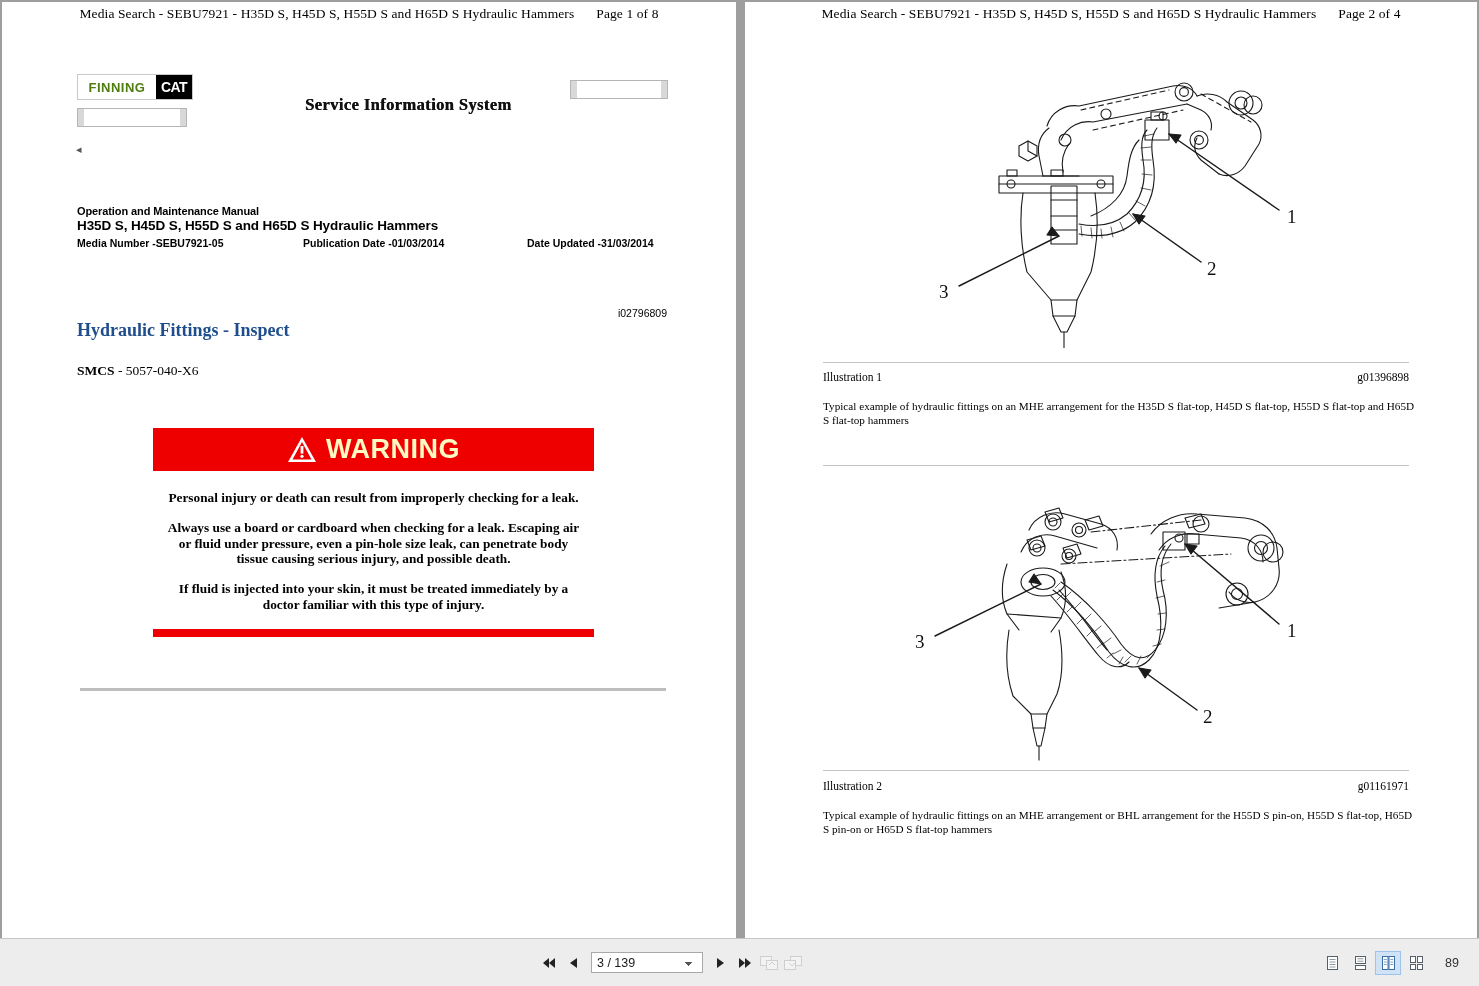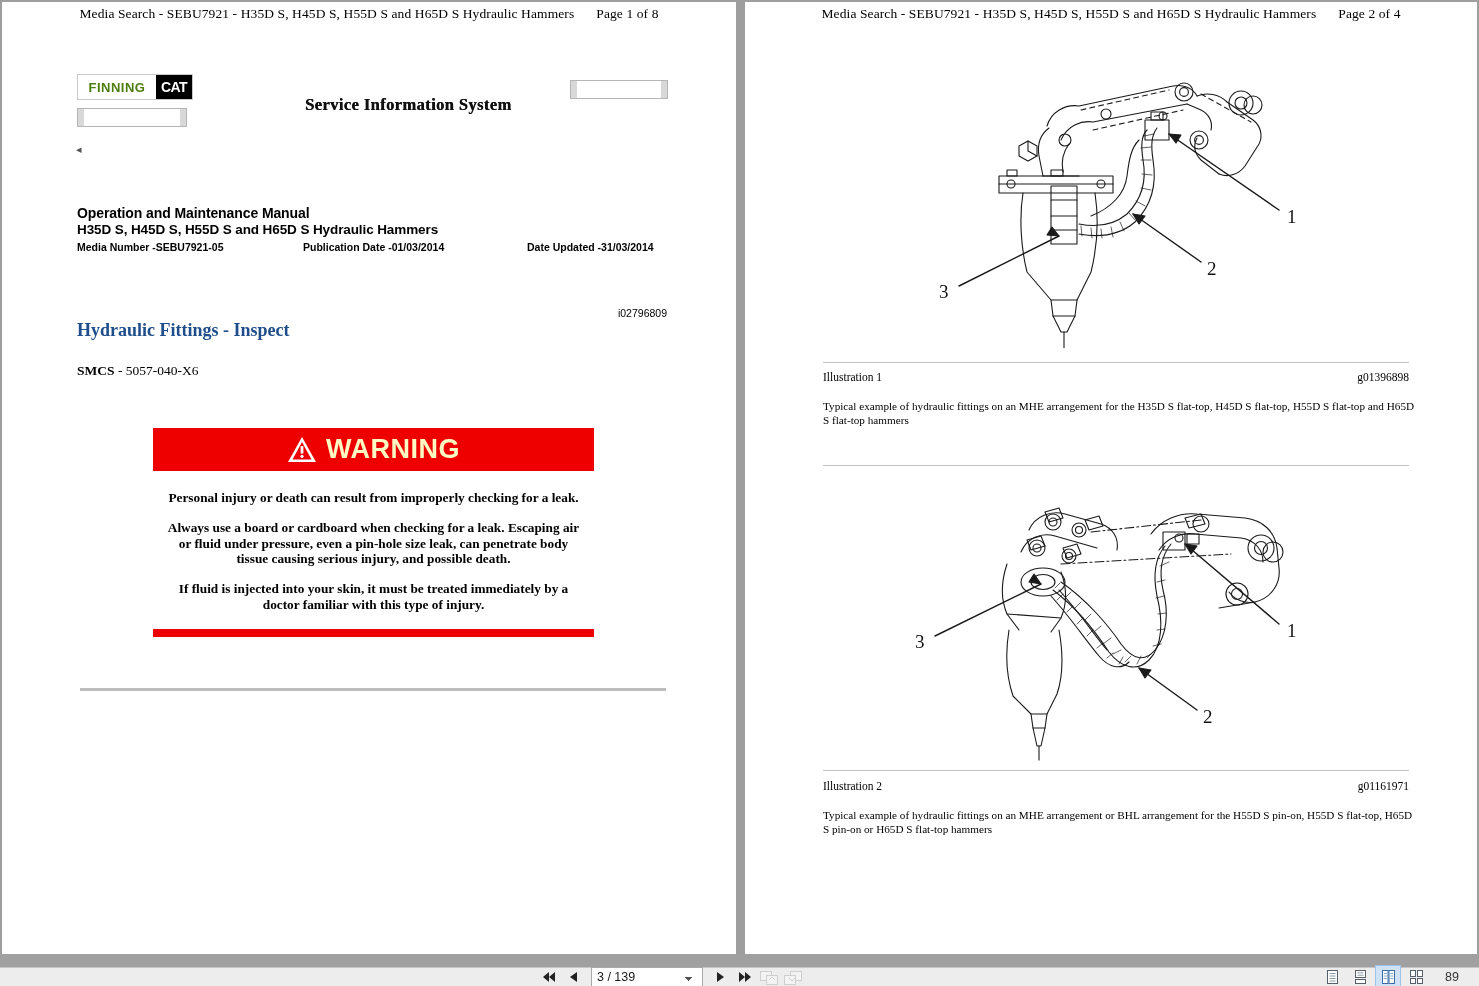--- a/index.html
+++ b/index.html
@@ -140,21 +140,21 @@
   .manual-block {
     position: absolute;
     left: 75px;
     top: 203px;
     width: 600px;
     font-family: "Liberation Sans", sans-serif;
     color: #000;
   }
   .manual-title {
     font-weight: bold;
-    font-size: 14px;
+    font-size: 11px;
     letter-spacing: -0.1px;
   }
   .manual-models {
     font-weight: bold;
     font-size: 13.5px;
     margin-top: 1px;
     letter-spacing: -0.1px;
   }
   .manual-meta {
     position: relative;
@@ -285,21 +285,21 @@
     line-height: 1.28;
     color: #000;
   }
 
   
   .toolbar {
     position: absolute;
     left: 0;
     bottom: 0;
     width: 1479px;
-    height: 19px;
+    height: 48px;
     background: #ededed;
     border-top: 1px solid #c6c6c6;
     display: flex;
     align-items: center;
   }
   .tb-center {
     position: absolute;
     left: 537px;
     display: flex;
     align-items: center;

